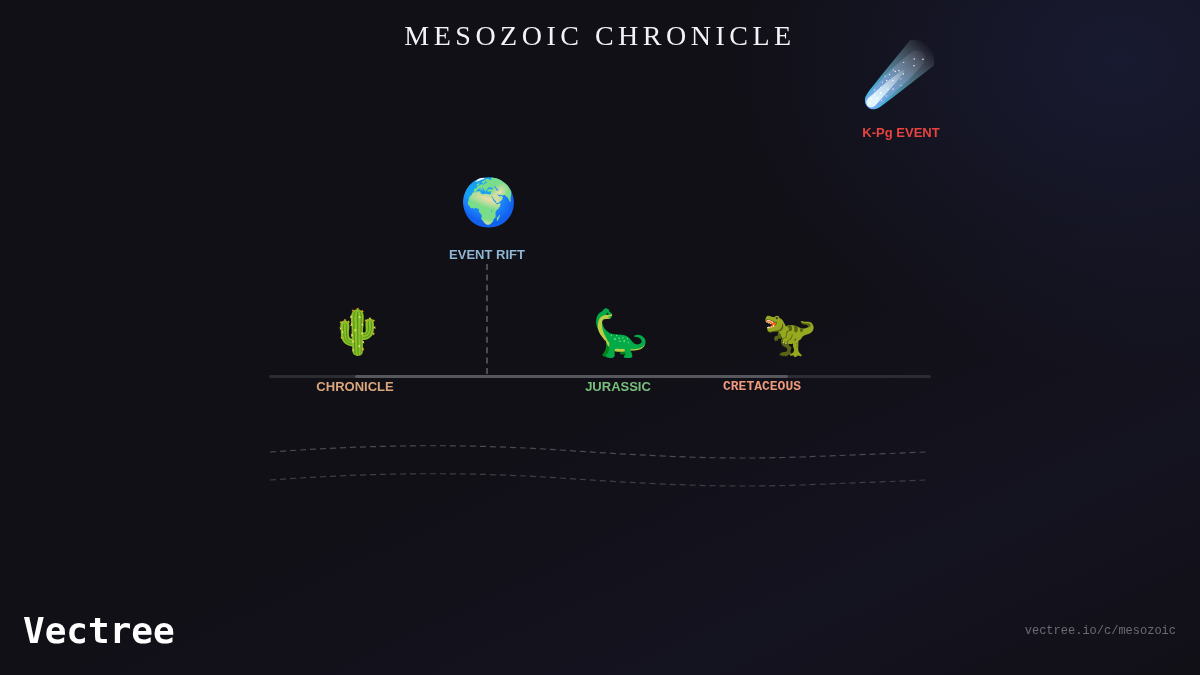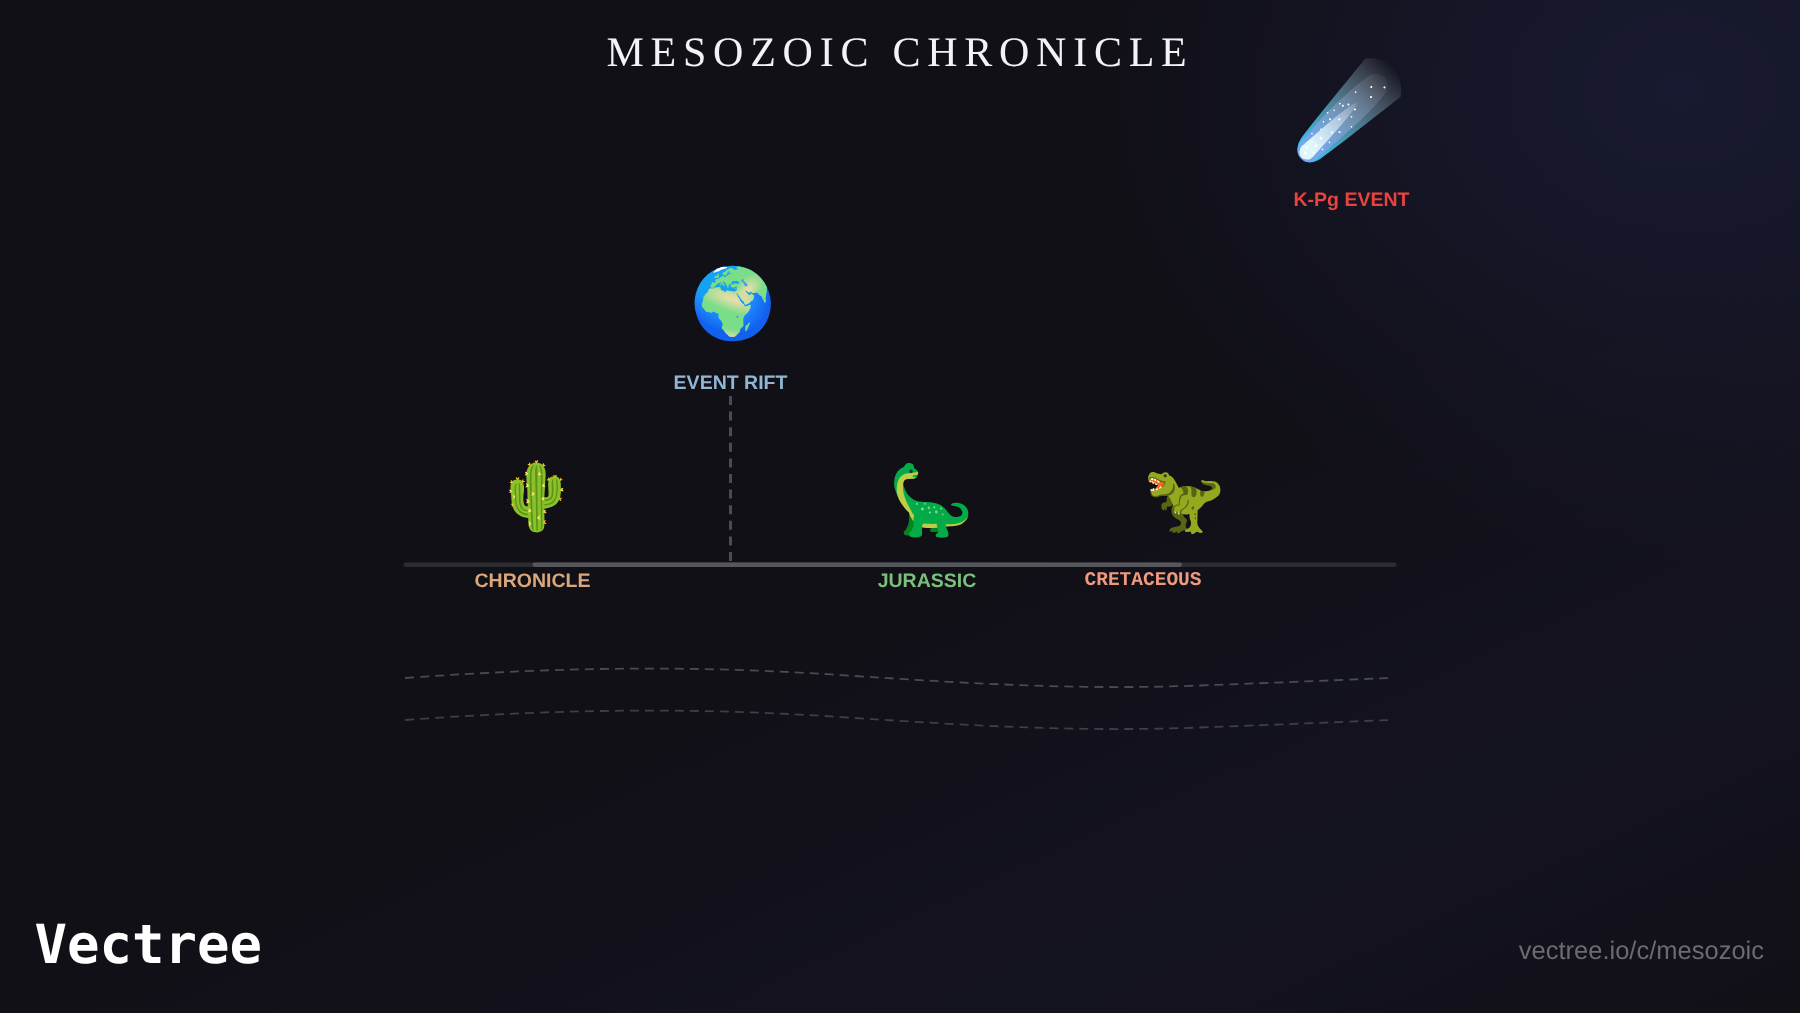--- a/index.html
+++ b/index.html
@@ -110,22 +110,22 @@
       font-family: "DejaVu Sans Mono", monospace;
       font-size: 36px;
       font-weight: bold;
       color: #ffffff;
       letter-spacing: 0px;
     }
     .url {
       position: absolute;
       right: 24px;
       top: 624px;
-      font-family: Liberation Sans, sans-serif;
-      font-size: 17px;
+      font-family: Liberation Mono, monospace;
+      font-size: 12px;
       color: #6b6b73;
     }
   </style>
 </head>
 <body>
 
 <div class="stage">
 
   <div class="title">MESOZOIC CHRONICLE</div>
 

